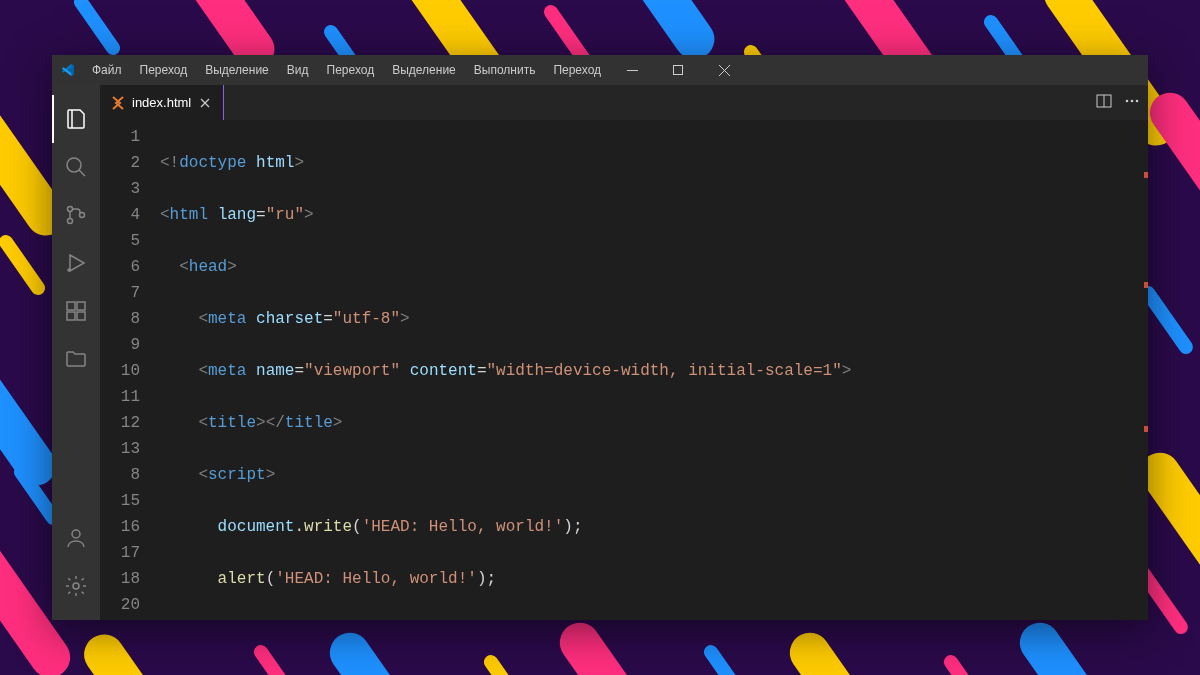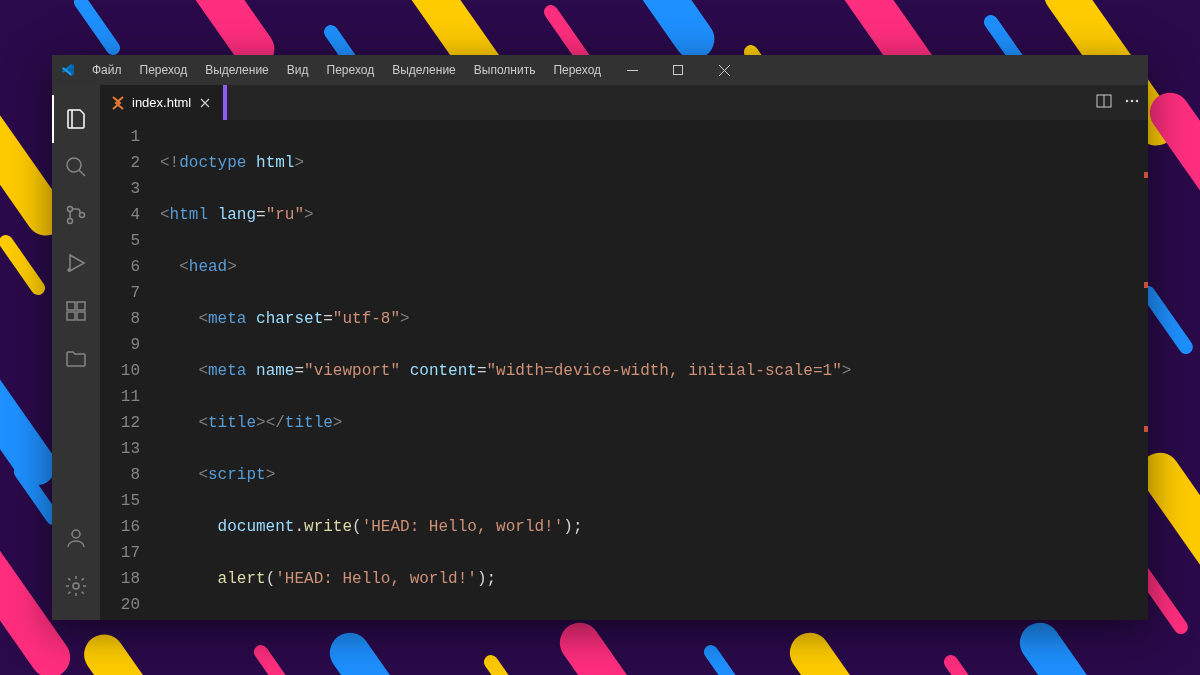--- a/index.html
+++ b/index.html
@@ -132,21 +132,21 @@
 }
 .tab {
   background: #1e1e1e;
   display: flex;
   align-items: center;
   padding: 0 10px;
   gap: 6px;
   font-size: 13px;
   color: #ffffff;
   cursor: pointer;
-  border-right: 4px solid #8b5cf6;
+  border-right: 1px solid #8b5cf6;
 }
 .tab-icon {
   width: 16px;
   height: 16px;
   display: flex;
   align-items: center;
   justify-content: center;
 }
 .tab-close {
   width: 16px;

